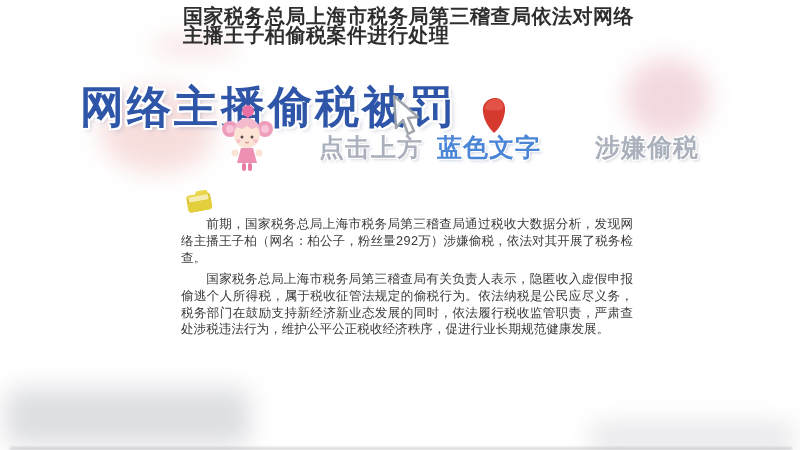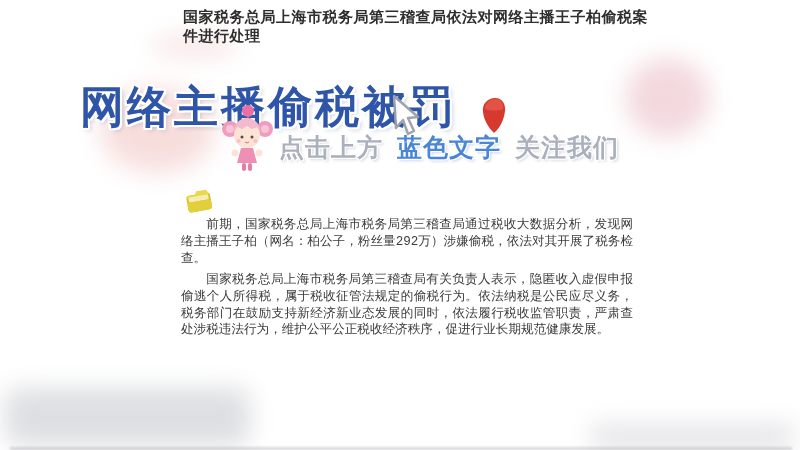--- a/index.html
+++ b/index.html
@@ -15,21 +15,21 @@
   .blob-pink-tl{left:100px;top:88px;width:115px;height:85px;background:rgba(243,205,203,.65);}
   .blob-pink-r{left:625px;top:58px;width:85px;height:80px;background:rgba(233,185,195,.55);}
   .blob-pink-ghost{left:150px;top:36px;width:90px;height:20px;background:rgba(240,190,190,.45);}
   .blob-gray-bl{left:5px;top:388px;width:245px;height:58px;background:rgba(205,206,210,.65);border-radius:14px;}
   .blob-gray-br{left:590px;top:424px;width:205px;height:26px;background:rgba(211,212,216,.6);border-radius:10px;}
   .bottom-edge{position:absolute;left:10px;right:8px;bottom:0px;height:3px;background:rgba(150,150,155,.35);filter:blur(1px);}
 
   
   .doc-header{
     position:absolute;left:183px;top:7px;width:468px;
-    font-size:15px;line-height:19px;font-weight:600;color:#2e2e2e;
+    font-size:20px;line-height:19px;font-weight:600;color:#2e2e2e;
     letter-spacing:.5px;
   }
 
   
   .big-title{
     position:absolute;left:80px;top:42px;
     font-size:44px;font-weight:800;letter-spacing:3px;color:#2e55a8;
     text-shadow:
       -2px -2px 0 #fff, 2px -2px 0 #fff, -2px 2px 0 #fff, 2px 2px 0 #fff,
       0 -2px 0 #fff, 0 2px 0 #fff, -2px 0 0 #fff, 2px 0 0 #fff,
@@ -39,20 +39,21 @@
   }
 
   
   .follow-banner{
     position:absolute;left:279px;top:131px;
     font-size:25px;font-weight:800;letter-spacing:1px;white-space:nowrap;
   }
   .follow-gray{
     color:#aab0bc;
     text-shadow:-1px -1px 0 #fff,1px -1px 0 #fff,-1px 1px 0 #fff,1px 1px 0 #fff,2px 2px 3px rgba(140,145,160,.4);
+    margin-left:40px;
   }
   .follow-blue{
     color:#4a85d6;margin:16px 6px;cursor:pointer;
     text-shadow:-1px -1px 0 #fff,1px -1px 0 #fff,-1px 1px 0 #fff,1px 1px 0 #fff,2px 2px 3px rgba(120,140,180,.4);
   }
 
   .mascot{position:absolute;left:221px;top:103px;width:52px;height:72px;}
   .cursor-arrow{position:absolute;left:386px;top:94px;width:38px;height:46px;}
   .red-balloon{position:absolute;left:479px;top:96px;width:30px;height:40px;}
   .folder-icon{position:absolute;left:184px;top:187px;width:30px;height:28px;}
@@ -106,21 +107,21 @@
       <circle cx="38" cy="50" r="3.5" fill="#fbe3d6"></circle>
 
       <rect x="21" y="60" width="4" height="8" rx="2" fill="#e77ca6"></rect>
       <rect x="27" y="60" width="4" height="8" rx="2" fill="#e77ca6"></rect>
     </svg>
   </div>
 
   <div class="follow-banner">
     <span class="follow-gray">点击上方</span>
     <span class="follow-blue">蓝色文字</span>
-    <span class="follow-gray">关注我们</span>
+    <span class="follow-gray">涉嫌偷税</span>
   </div>
 
   <div class="cursor-arrow">
     <svg viewBox="0 0 38 46" width="38" height="46">
       <path d="M8,2 L10,34 L17,26 L22,40 L28,37 L22,24 L32,23 Z" fill="#ffffff" stroke="#9aa0a8" stroke-width="2.5" stroke-linejoin="round" opacity=".95"></path>
     </svg>
   </div>
 
   <div class="red-balloon">
     <svg viewBox="0 0 30 40" width="30" height="40">

